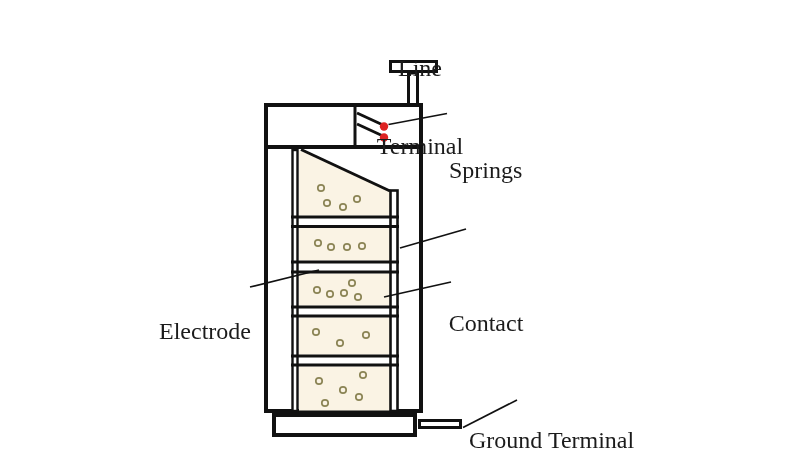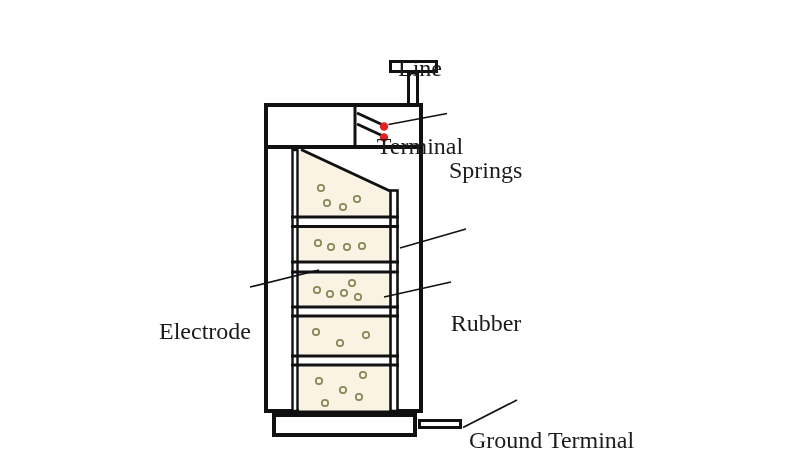--- a/index.html
+++ b/index.html
@@ -109,21 +109,21 @@
     <span>Line</span>
     <span>Terminal</span>
   </div>
 
   <div class="lbl" style="left:449px; top:105px;">
     <span>Springs</span>
   </div>
 
 
   <div class="lbl center" style="left:427px; top:258px; width:118px;">
-    <span>Rubber</span>
+    <span>Contact</span>
   </div>
 
   <div class="lbl center" style="left:143px; top:266px; width:124px;">
     <span>Electrode</span>
   </div>
 
   <div class="lbl" style="left:469px; top:375px;">
     <span>Ground Terminal</span>
   </div>
 

